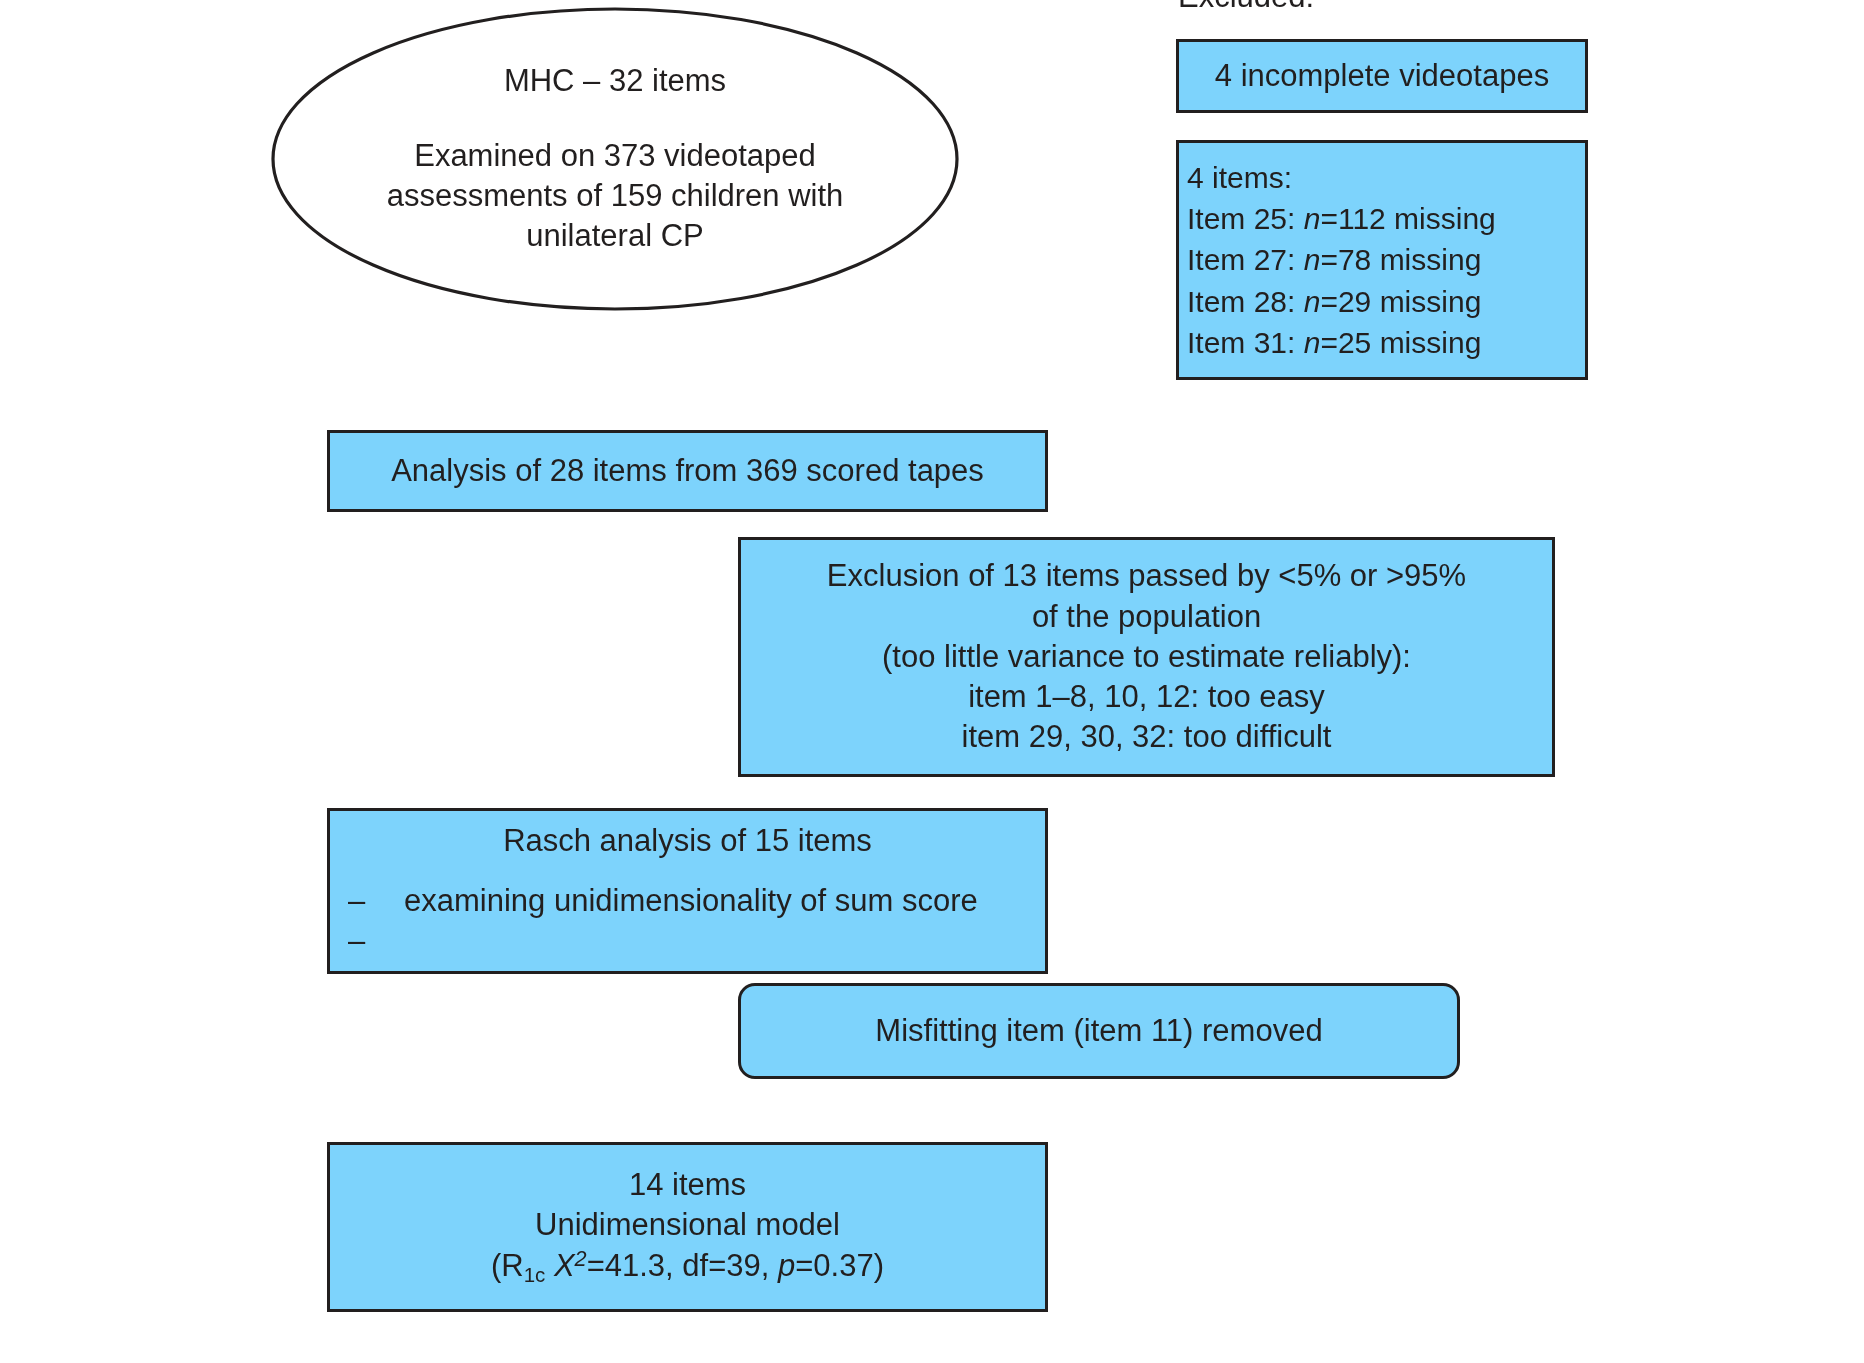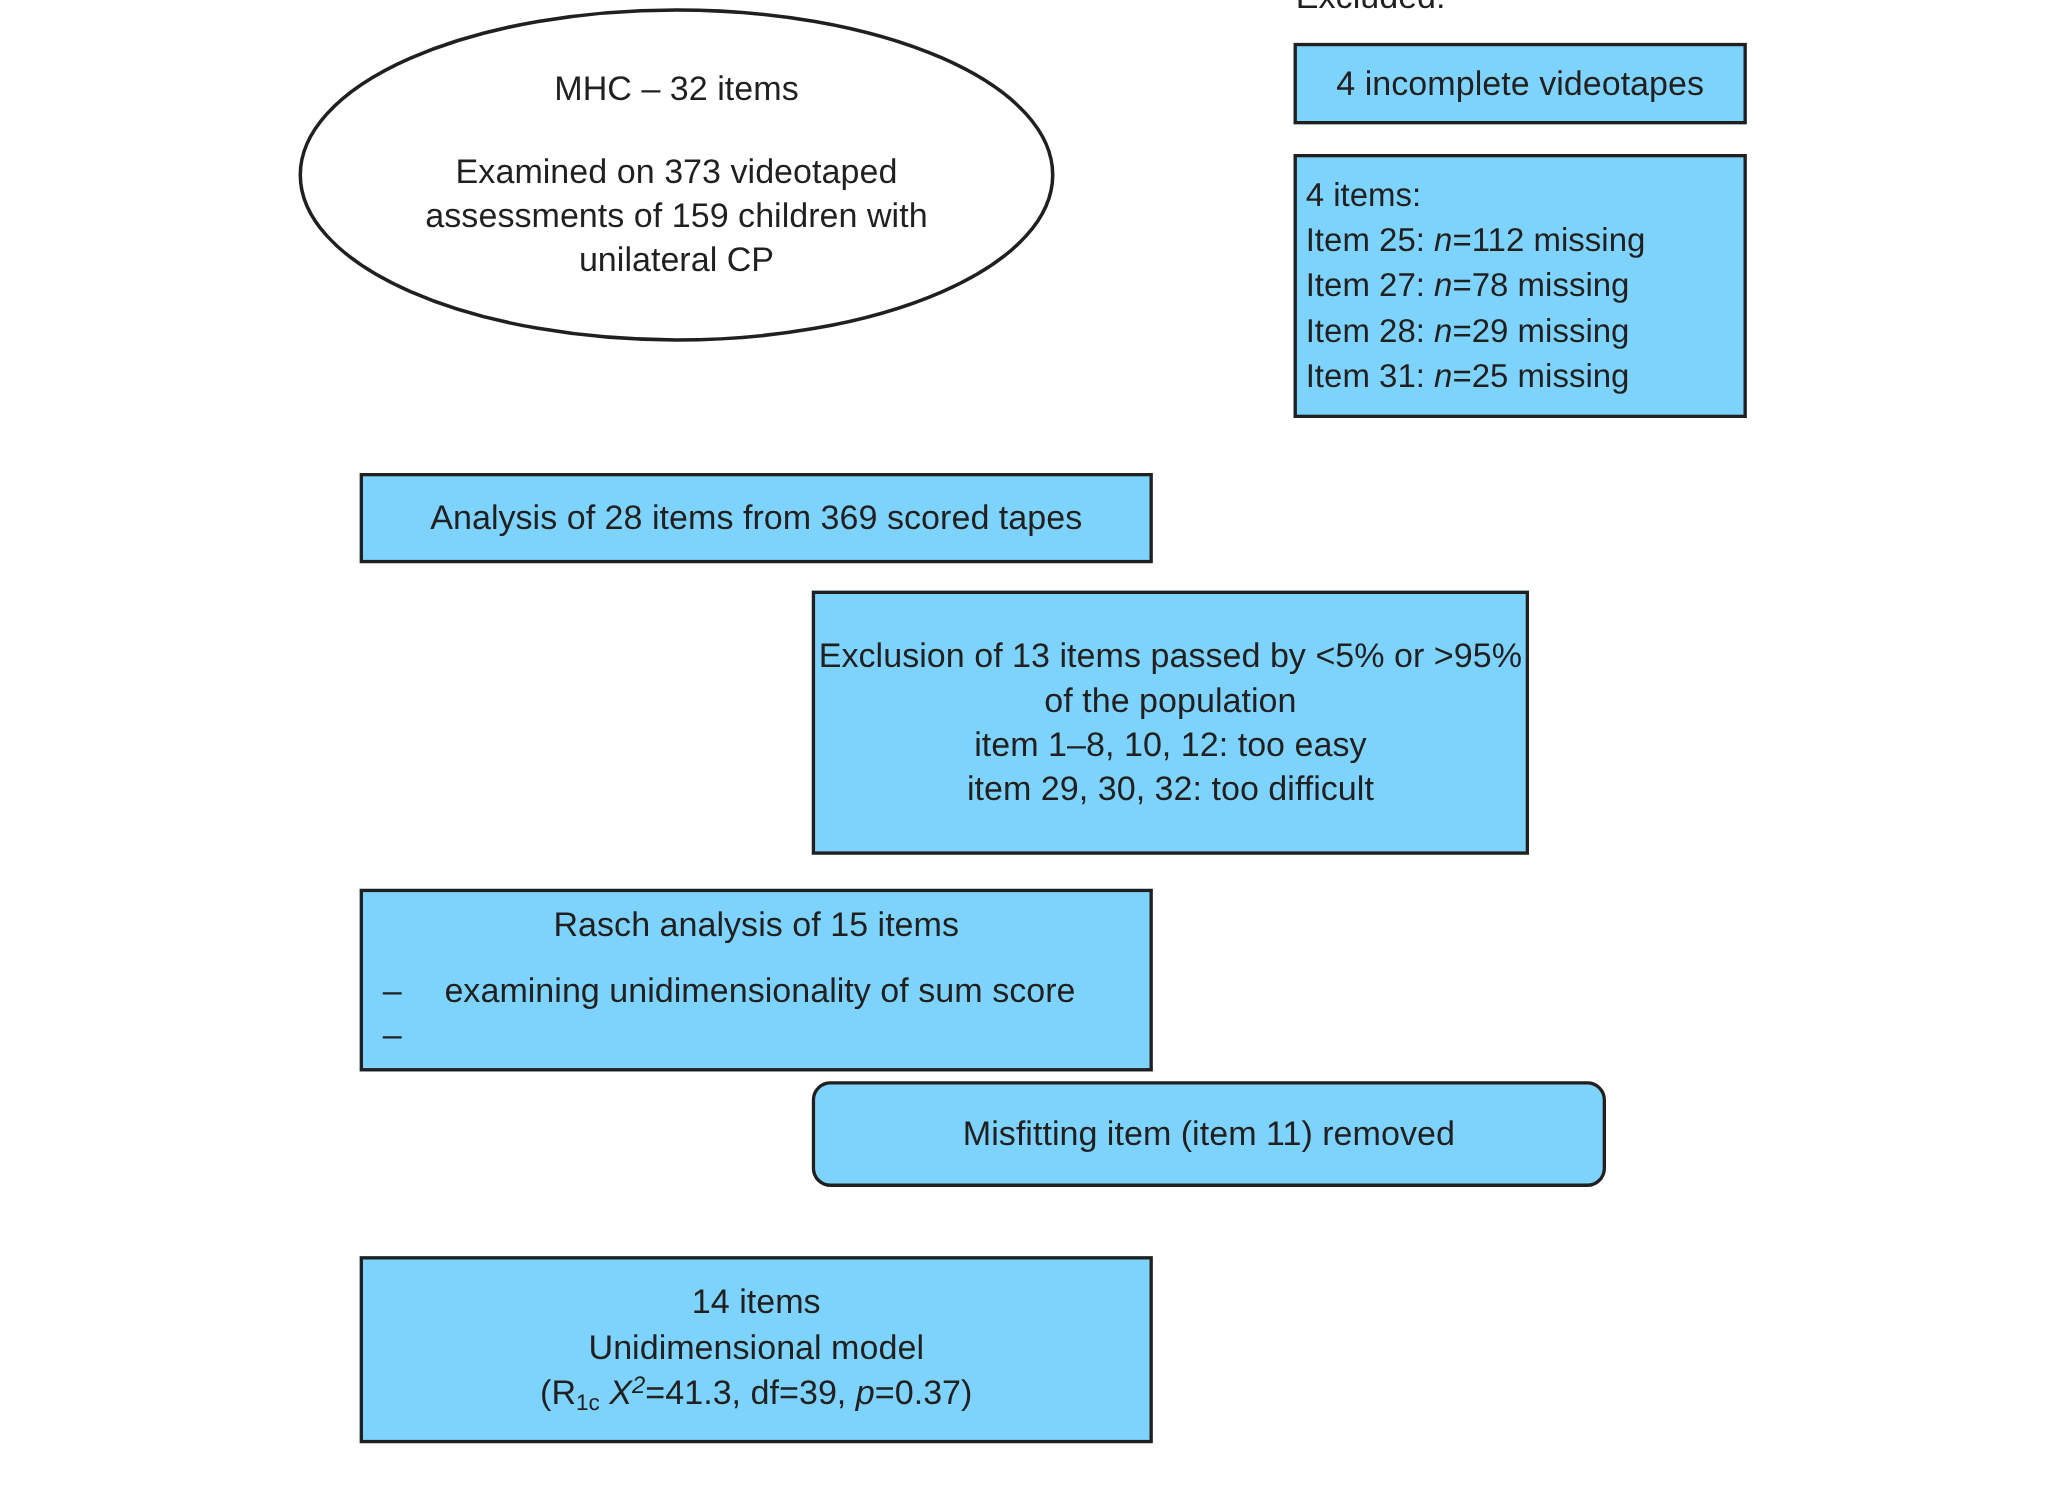--- a/index.html
+++ b/index.html
@@ -81,21 +81,21 @@
     padding-left: 8px;
   }
   #box-items-missing .line { font-size: 30px; line-height: 1.37; }
 
   #box-analysis {
     left: 327px; top: 430px;
     width: 721px; height: 82px;
   }
   #box-exclusion {
     left: 738px; top: 537px;
-    width: 652px; height: 240px;
+    width: 817px; height: 240px;
   }
   #box-rasch {
     left: 327px; top: 808px;
     width: 721px; height: 166px;
     align-items: stretch;
     justify-content: center;
   }
   #box-misfit {
     left: 738px; top: 983px;
     width: 722px; height: 96px; border-radius: 17px;
@@ -176,20 +176,21 @@
     <span class="line lft"><span>Item 31: </span><span class="ital">n</span><span>=25 missing</span></span>
   </div>
 
   <div class="box" id="box-analysis">
     <span class="line ctr">Analysis of 28 items from 369 scored tapes</span>
   </div>
 
   <div class="box" id="box-exclusion">
     <span class="line ctr">Exclusion of 13 items passed by &lt;5% or &gt;95%</span>
     <span class="line ctr">of the population</span>
+    <span class="line ctr">(too little variance to estimate reliably):</span>
     <span class="line ctr">item 1–8, 10, 12: too easy</span>
     <span class="line ctr">item 29, 30, 32: too difficult</span>
   </div>
 
   <div class="box" id="box-rasch">
     <div class="rasch-title">Rasch analysis of 15 items</div>
     <div class="bullet-row">
       <span class="bullet-dash">–</span>
       <span class="bullet-text">examining unidimensionality of sum score</span>
     </div>

